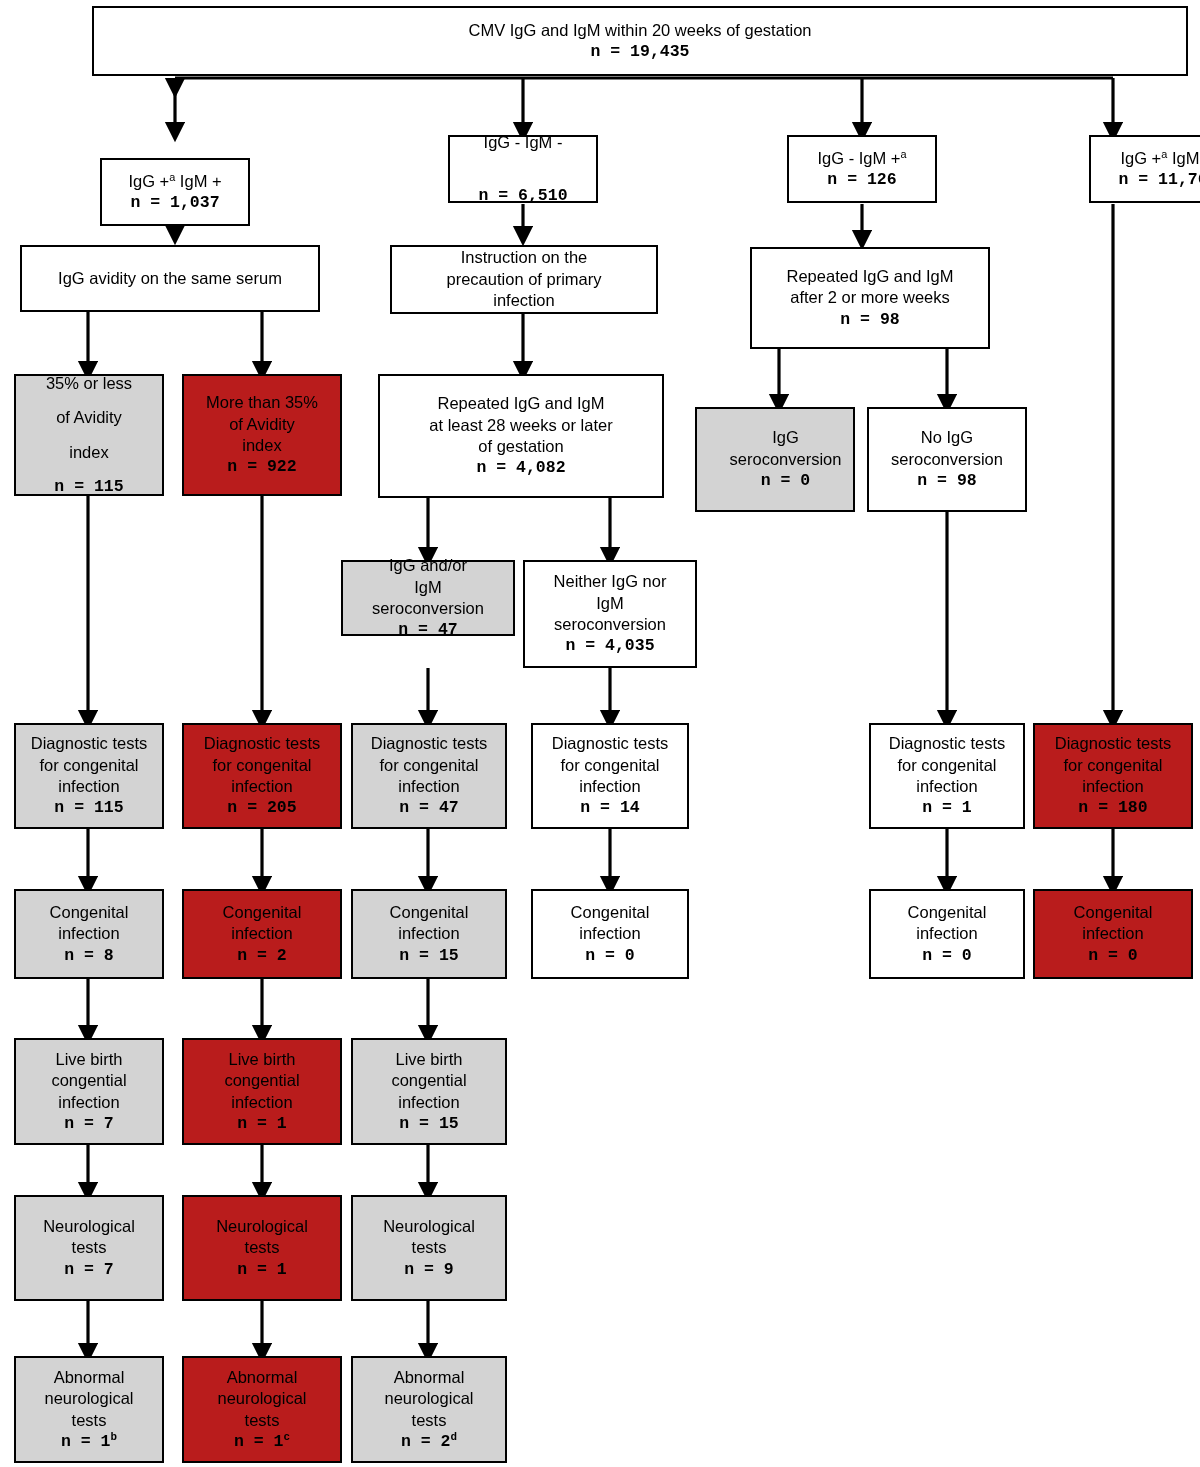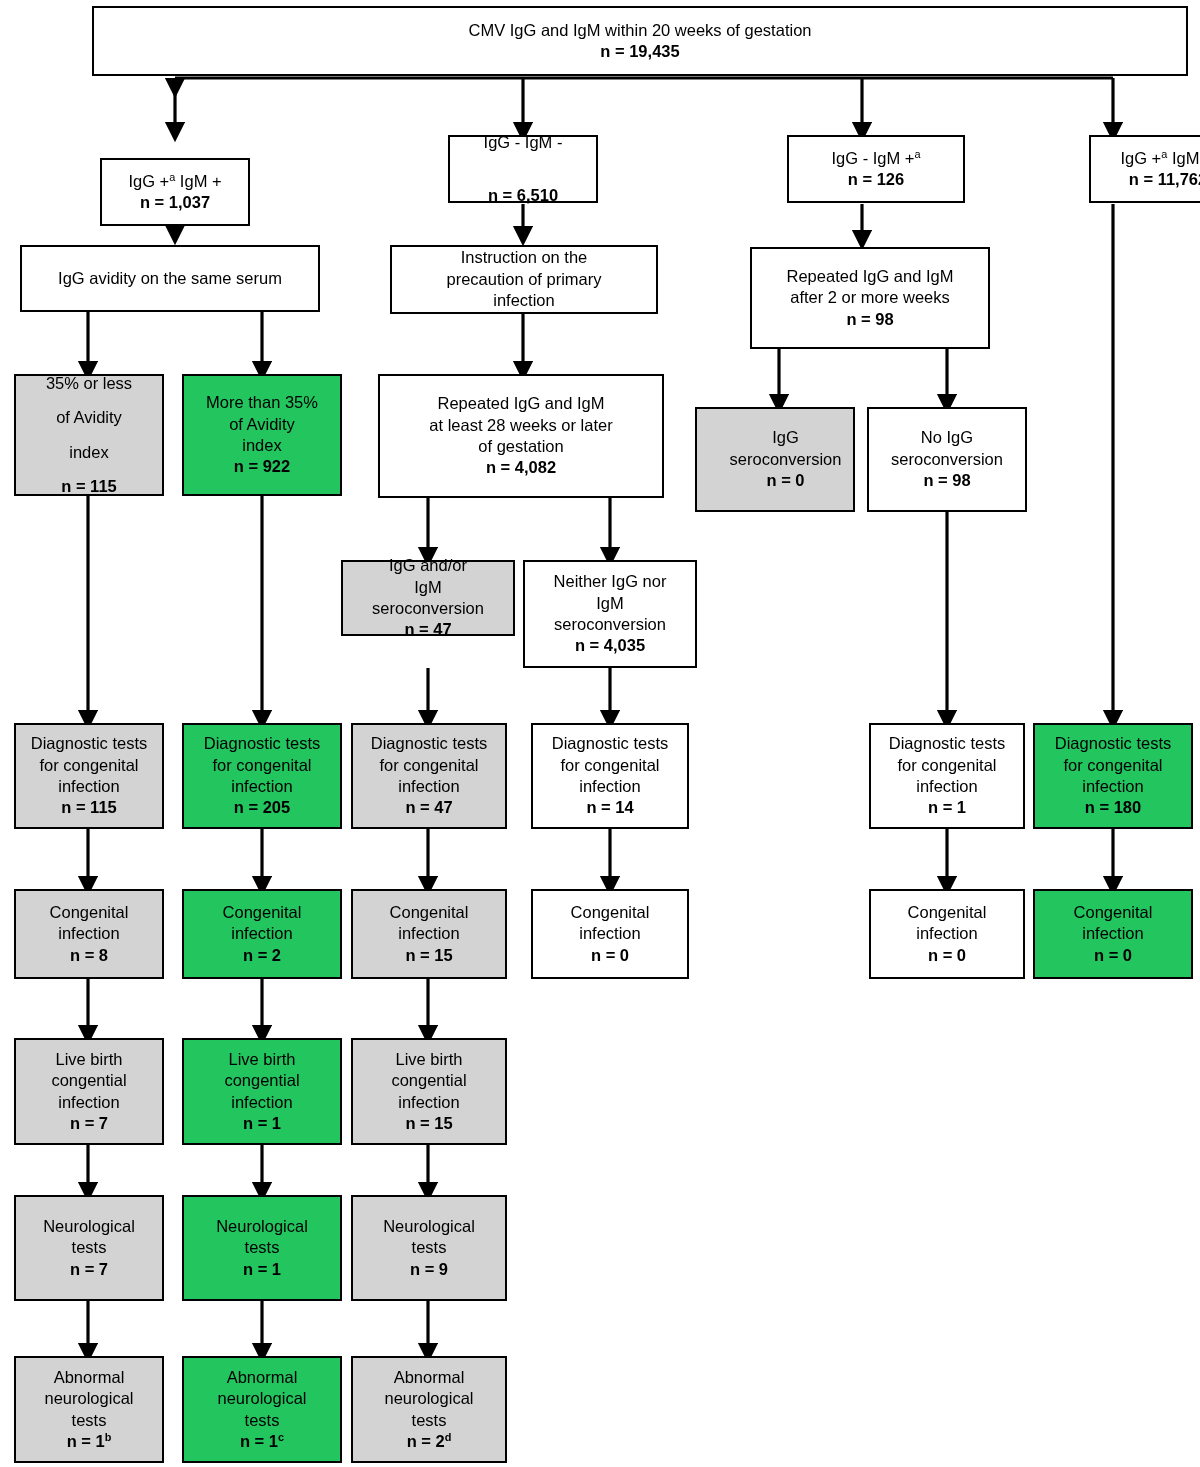--- a/index.html
+++ b/index.html
@@ -31,29 +31,29 @@
     flex-direction: column;
     align-items: center;
     justify-content: center;
     text-align: center;
     font-size: 16.5px;
     line-height: 1.30;
     color: #000000;
     padding: 2px 3px;
   }
   .node .line { white-space: nowrap; }
-  .node .nval { font-weight: bold; white-space: nowrap; }
+  .node .nval { font-weight: bold; white-space: nowrap; font-family: Liberation Mono, monospace; }
   .node sup {
     font-size: 0.66em;
     vertical-align: super;
     line-height: 0;
   }
   .fill-white { background: #ffffff; }
   .fill-dark  { background: #d3d3d3; }
-  .fill-light { background: #22c55e; }
+  .fill-light { background: #b91c1c; }
 </style>
 </head>
 <body>
 
 <div id="chart-root">
 
   <svg id="connectors" viewBox="0 0 1200 1467">
     <defs>
       <marker id="arrowhead" markerWidth="7" markerHeight="7" refX="3.2" refY="3.2" orient="auto" markerUnits="strokeWidth">
         <path d="M0,0 L6.4,3.2 L0,6.4 z" fill="#000000"></path>
@@ -125,21 +125,21 @@
   <div class="node fill-white" style="left:100px; top:135px; width:150px; height:68px;margin-top:23px;">
     <span class="line">IgG +<sup>a</sup> IgM +</span>
     <span class="nval">n = 1,037</span>
   </div>
 
   <div class="node fill-white" style="left:448px; top:135px; width:150px; height:68px;gap:32px;">
     <span class="line">IgG - IgM -</span>
     <span class="nval">n = 6,510</span>
   </div>
 
-  <div class="node fill-white" style="left:787px; top:135px; width:178px; height:68px;">
+  <div class="node fill-white" style="left:787px; top:135px; width:150px; height:68px;">
     <span class="line">IgG - IgM +<sup>a</sup></span>
     <span class="nval">n = 126</span>
   </div>
 
   <div class="node fill-white" style="left:1089px; top:135px; width:158px; height:68px;">
     <span class="line">IgG +<sup>a</sup> IgM -<sup>a</sup></span>
     <span class="nval">n = 11,762</span>
   </div>
 
   <div class="node fill-white" style="left:20px; top:245px; width:300px; height:67px;">

